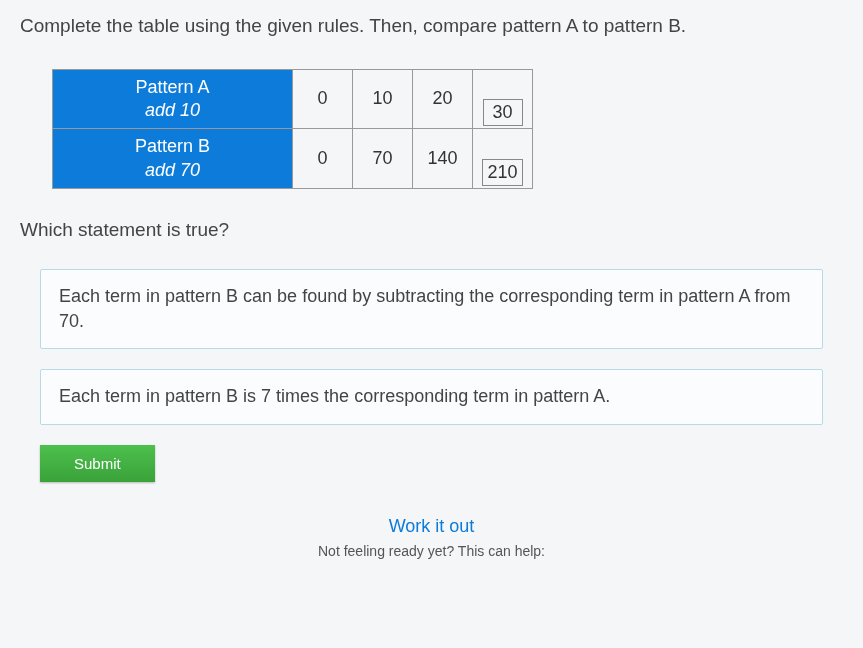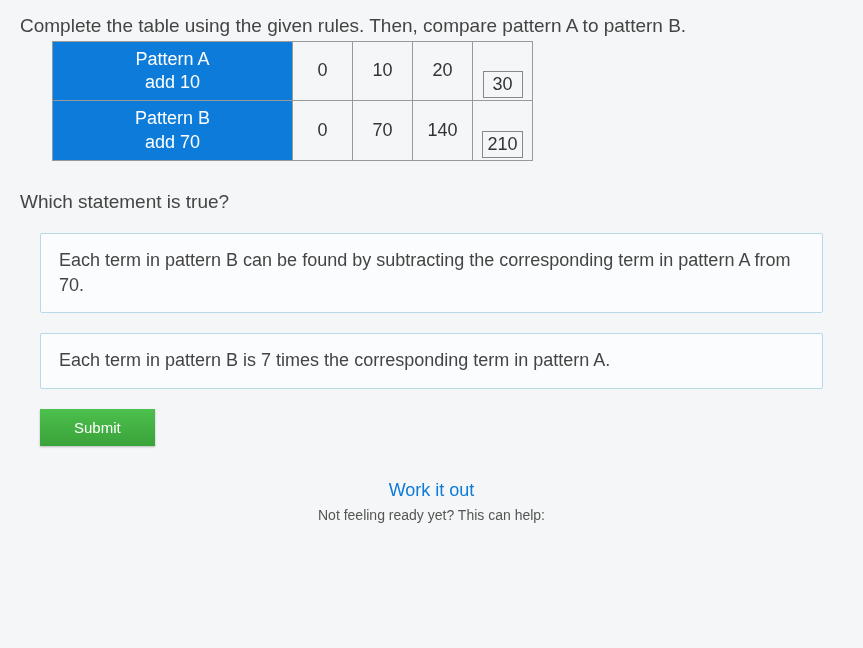--- a/index.html
+++ b/index.html
@@ -13,20 +13,21 @@
       width: 863px;
       height: 648px;
       padding: 12px 20px;
       color: #333;
       position: relative;
     }
     .instruction {
       font-size: 19px;
       color: #444;
       line-height: 1.5;
+      margin-bottom: 28px;
     }
     .table-wrap {
       margin-left: 32px;
       margin-bottom: 30px;
     }
     table.pattern-table {
       border-collapse: collapse;
     }
     table.pattern-table td {
       border: 1px solid #999;
@@ -40,38 +41,39 @@
       text-align: left;
       padding: 6px 14px;
       width: 240px;
       line-height: 1.3;
       margin-left: 44px;
     }
     td.label-cell .p-name {
       display: block;
     }
     td.label-cell .p-rule {
+      font-style: italic;
       display: block;
     }
     td.val {
       width: 60px;
       height: 58px;
       color: #333;
     }
     td.val .boxed {
       border: 1px solid #888;
       display: inline-block;
       min-width: 40px;
       padding: 2px 4px;
       margin-top: 28px;
     }
     .question {
       font-size: 19px;
       color: #444;
-      margin-bottom: 20px;
+      margin-bottom: 28px;
     }
     .option {
       border: 1px solid #b9d9e6;
       background: #fbfcfd;
       border-radius: 2px;
       padding: 14px 18px;
       margin: 0 20px 20px 20px;
       font-size: 18px;
       color: #444;
       line-height: 1.4;

